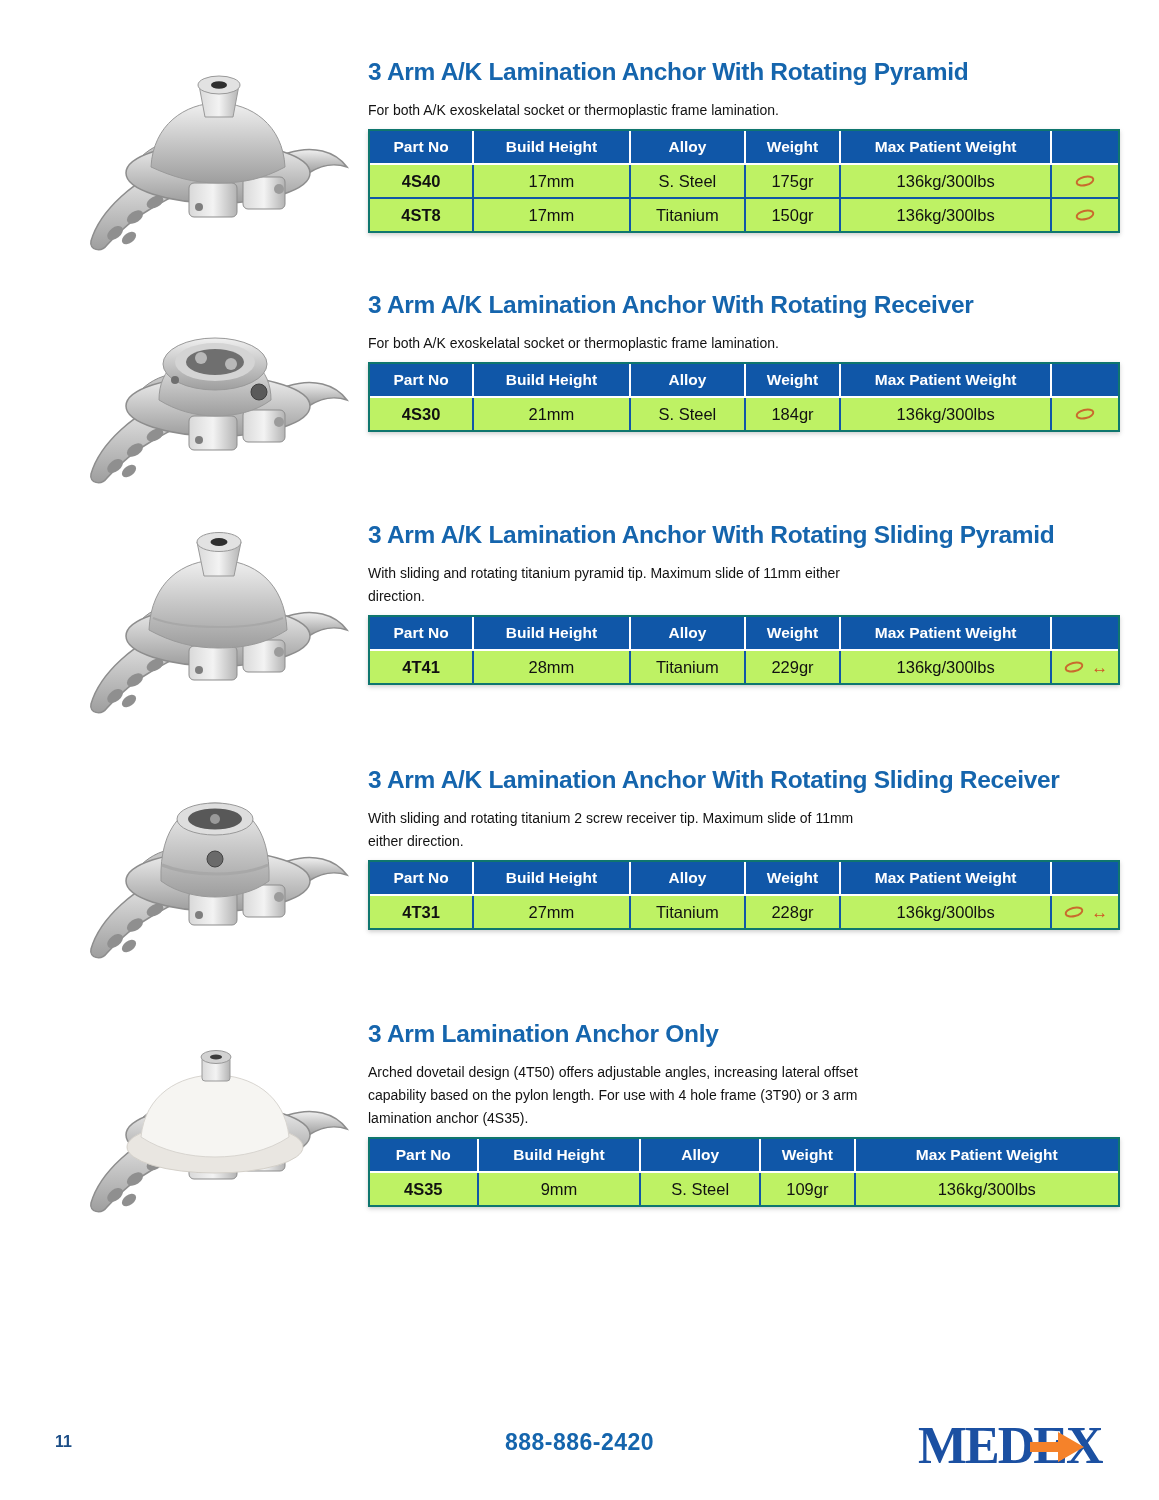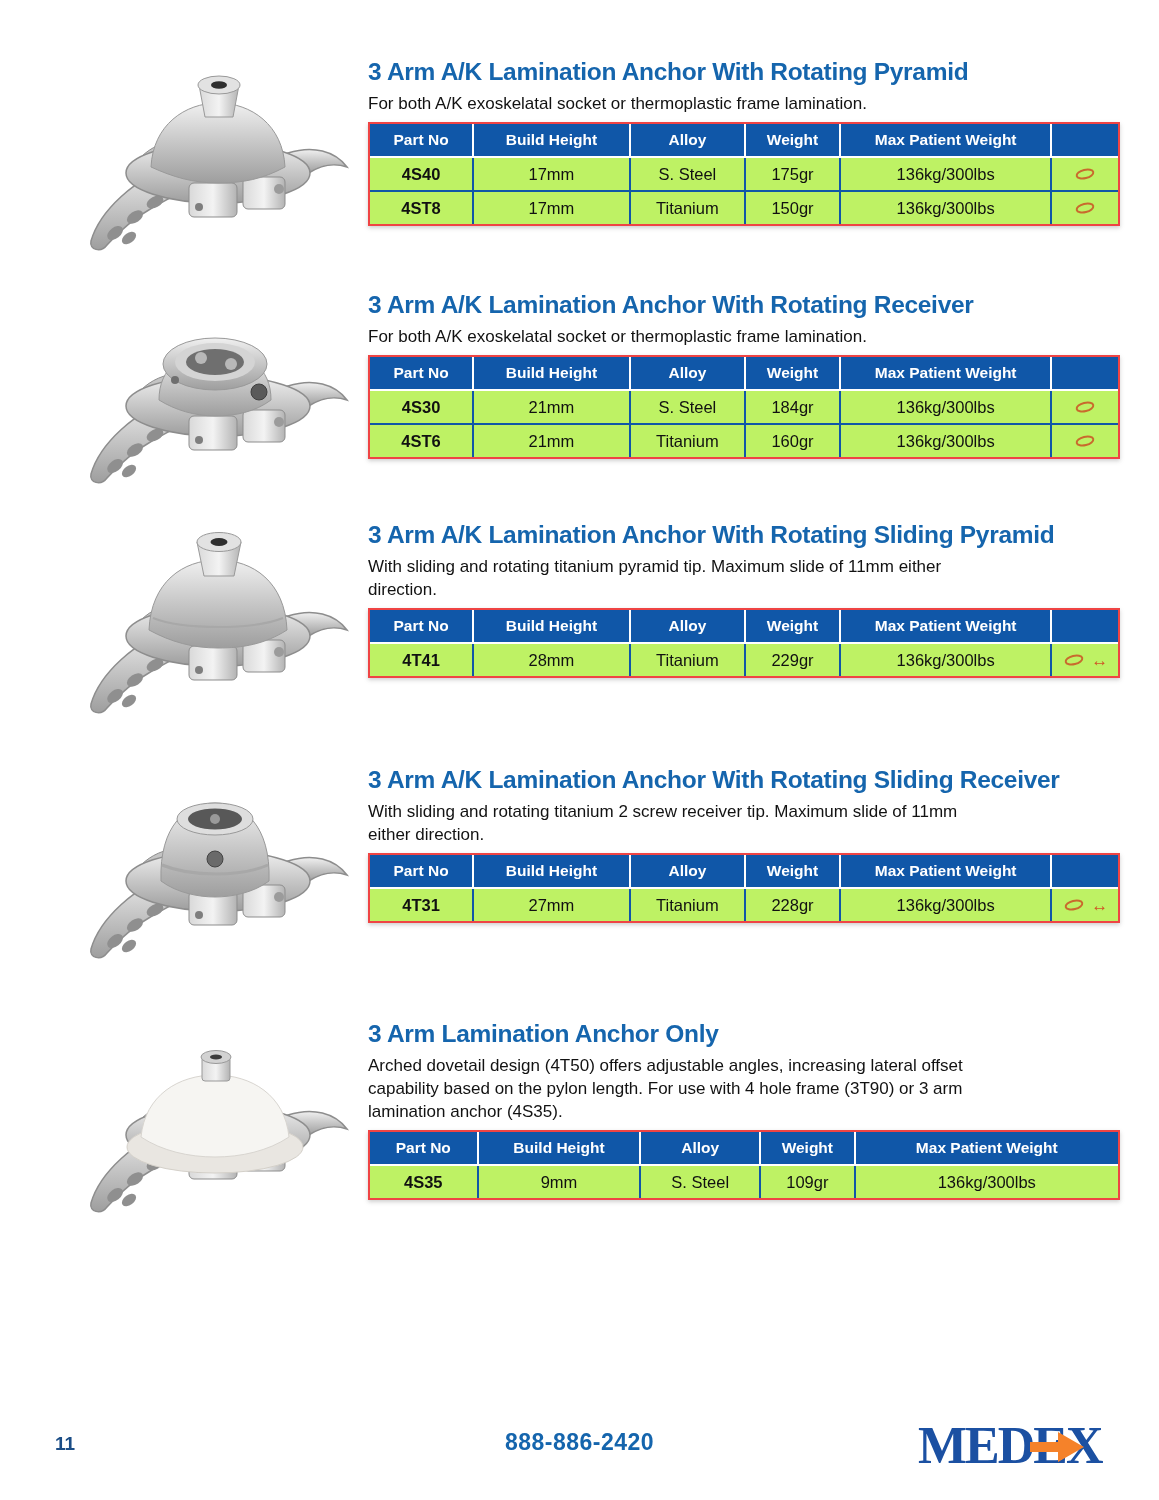--- a/index.html
+++ b/index.html
@@ -4,38 +4,38 @@
 <style>
   html,body{margin:0;padding:0;background:#ffffff;}
   .page{position:relative;width:1159px;height:1500px;background:#ffffff;
         font-family:"Liberation Sans", sans-serif;overflow:hidden;}
   .section{position:absolute;left:0;width:1159px;}
   .img-wrap{position:absolute;left:55px;top:-6px;width:305px;height:218px;
             display:flex;align-items:center;justify-content:center;}
   .content{position:absolute;left:368px;top:0;width:752px;}
   h2.title{margin:0 0 4px 0;font-size:24.5px;font-weight:bold;color:#1565ad;
            letter-spacing:-0.3px;line-height:29px;}
-  p.desc{margin:6px 0 7px 0;font-size:17px;line-height:23px;color:#121212;
+  p.desc{margin:13px 0 7px 0;font-size:14px;line-height:23px;color:#121212;
          white-space:pre-line;}
   table.spec{border-collapse:separate;border-spacing:0;width:752px;table-layout:fixed;
-             border:2px solid #ef4444;box-shadow:0 2px 4px rgba(120,120,120,.35);}
+             border:2px solid #0f766e;box-shadow:0 2px 4px rgba(120,120,120,.35);}
   table.spec th{background:#1057a8;color:#ffffff;font-size:15.5px;font-weight:bold;
                 height:32px;padding:0;text-align:center;vertical-align:middle;
                 border-right:2px solid #ffffff;border-bottom:2px solid #ffffff;}
   table.spec th:last-child{border-right:none;}
   table.spec td{background:#bef264;color:#111111;font-size:16.5px;height:32px;padding:0;
                 text-align:center;vertical-align:middle;
                 border-right:2px solid #1057a8;border-bottom:2px solid #1057a8;}
   table.spec td:last-child{border-right:none;}
   table.spec tbody tr:last-child td{border-bottom:none;}
   td.partno{font-weight:bold;}
   td.iconcell .iconbox{display:flex;align-items:center;justify-content:center;gap:5px;}
   .slide-arrow{color:#cf5526;font-weight:bold;font-size:17px;line-height:1;}
   
-  .page-number{position:absolute;left:55px;top:1433px;font-size:19px;font-weight:bold;
+  .page-number{position:absolute;left:55px;top:1433px;font-size:16px;font-weight:bold;
                color:#1b4d86;}
   .phone{position:absolute;left:0;top:1429px;width:1159px;text-align:center;
          font-size:23px;font-weight:bold;color:#1565ad;letter-spacing:.5px;}
   .logo{position:absolute;left:918px;top:1417px;width:200px;height:60px;}
   .logo-text{font-family:"Liberation Serif", serif;font-weight:bold;font-size:52px;
              line-height:58px;color:#1b50a2;letter-spacing:-2px;}
   .logo-arrow{position:absolute;left:112px;top:13px;}
 </style>
 </head>
 <body>
@@ -179,34 +179,20 @@
             <td>184gr</td>
             <td>136kg/300lbs</td>
             <td class="iconcell">
                 <span class="iconbox">
                   <svg width="24" height="14" viewBox="0 0 24 14">
                     <ellipse cx="12" cy="7" rx="8.5" ry="4.2" fill="none" stroke="#c96a2d" stroke-width="2" transform="rotate(-14 12 7)"></ellipse>
                   </svg>
                 </span>
               </td>
           </tr>
-          <tr>
-            <td class="partno">4ST6</td>
-            <td>21mm</td>
-            <td>Titanium</td>
-            <td>160gr</td>
-            <td>136kg/300lbs</td>
-            <td class="iconcell">
-                <span class="iconbox">
-                  <svg width="24" height="14" viewBox="0 0 24 14">
-                    <ellipse cx="12" cy="7" rx="8.5" ry="4.2" fill="none" stroke="#c96a2d" stroke-width="2" transform="rotate(-14 12 7)"></ellipse>
-                  </svg>
-                </span>
-              </td>
-          </tr>
         </tbody>
       </table>
     </div>
   </div>
 
   <div class="section" style="top:520px;">
     <div class="img-wrap">
       <svg width="290" height="210" viewBox="0 0 290 210">
         <use href="#anchor-arms"></use>
         <path d="M86 112 C 88 64, 120 42, 155 42 C 190 42, 222 64, 224 112 C 202 126, 180 130, 155 130 C 130 130, 108 124, 86 112 Z" fill="url(#met)" stroke="#999999"></path>

